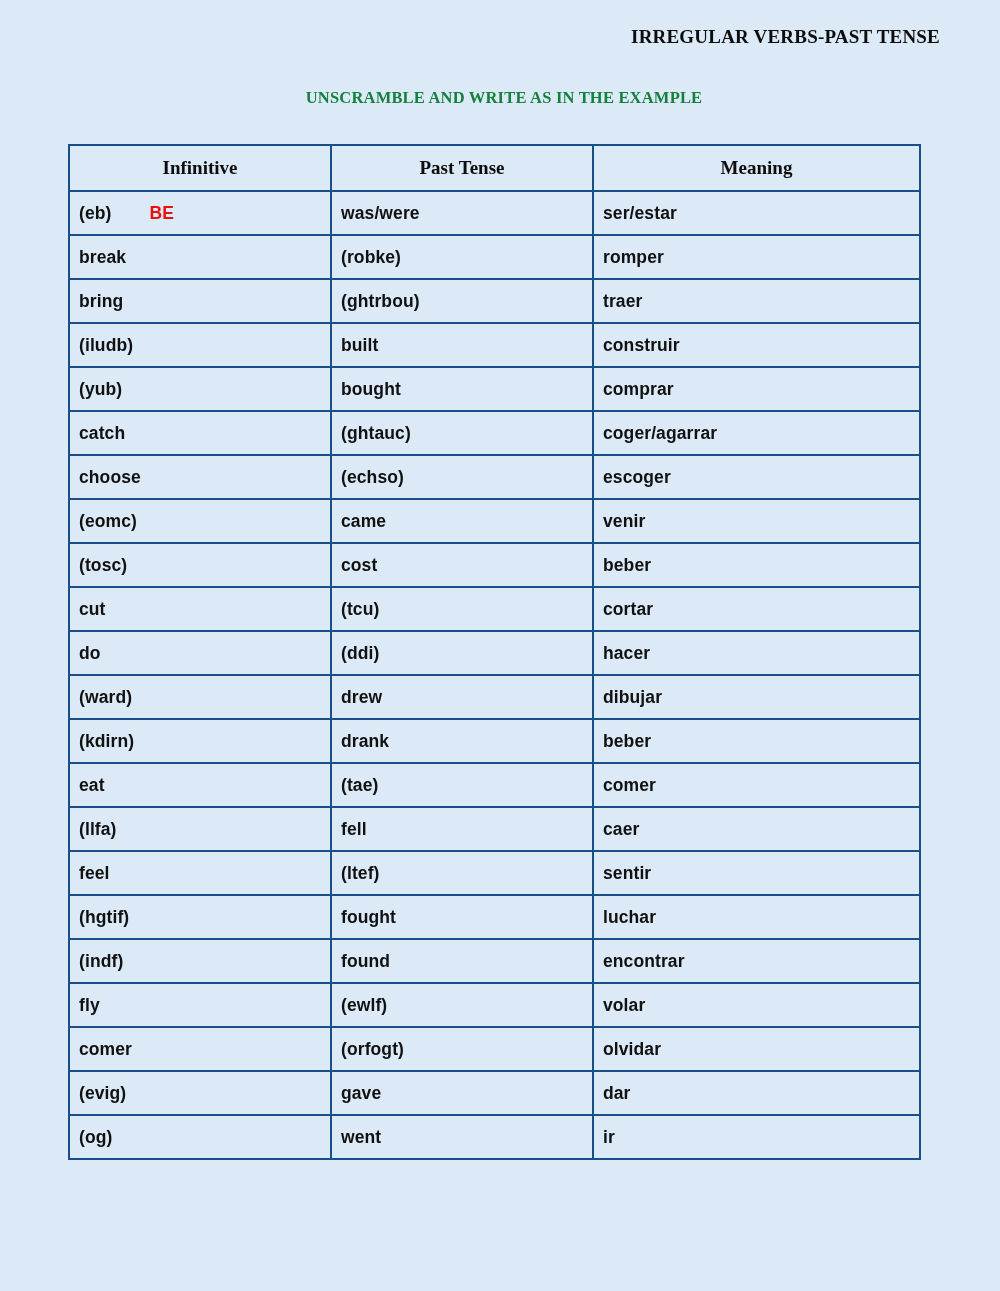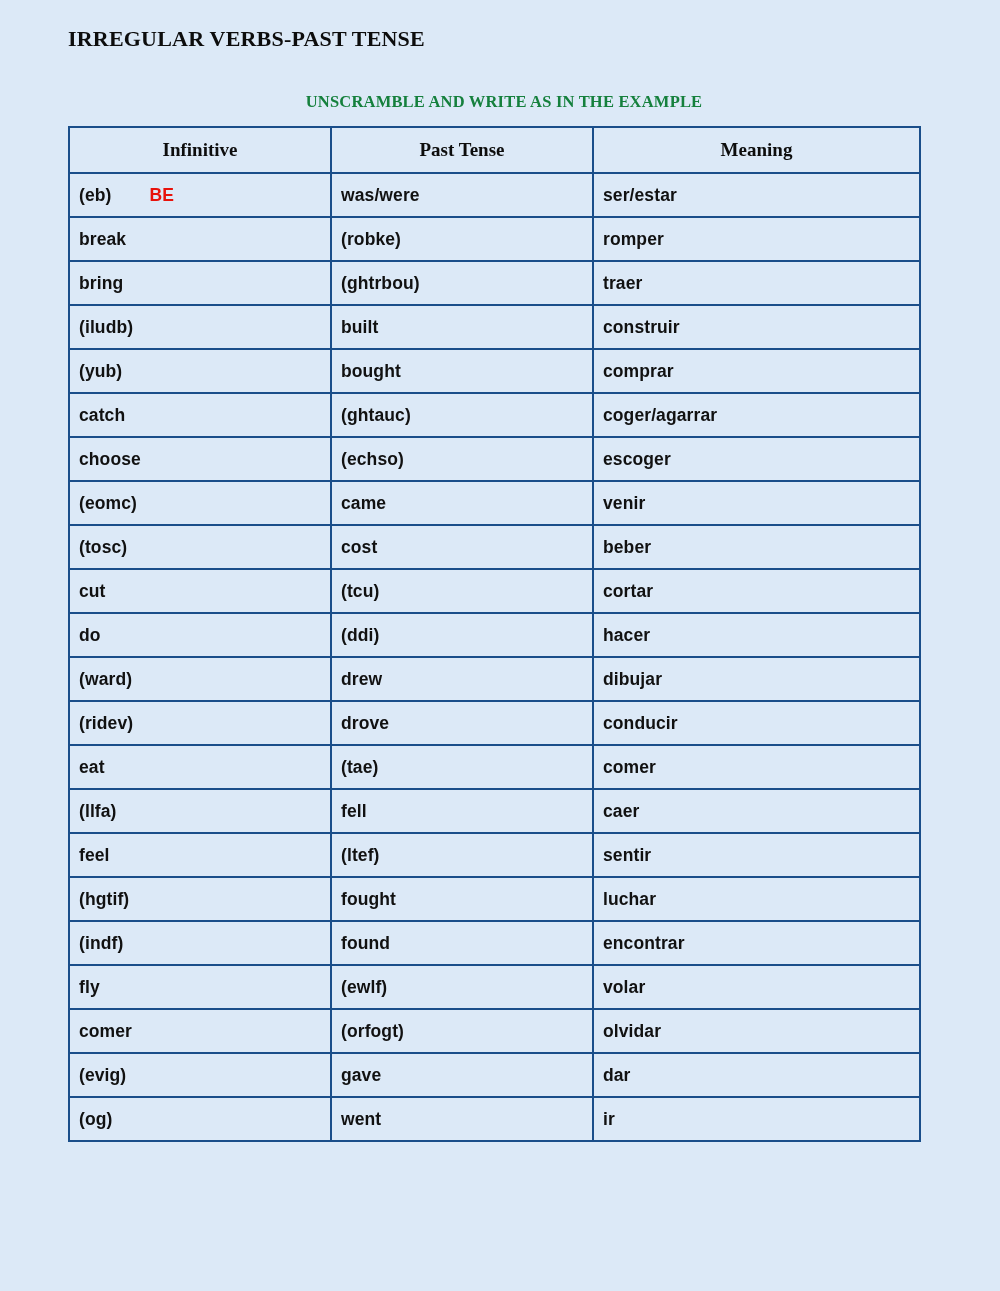--- a/index.html
+++ b/index.html
@@ -14,40 +14,40 @@
     color: #1a1a1a;
     overflow: hidden;
   }
   .sheet {
     width: 1000px;
     height: 1291px;
     box-sizing: border-box;
     padding: 22px 60px 0 68px;
   }
   .title {
-    text-align: left;
+    text-align: right;
     font-family: "Liberation Serif", serif;
     font-weight: bold;
-    font-size: 22px;
+    font-size: 19px;
     letter-spacing: 0.2px;
     margin: 0 0 0 0;
     padding-top: 4px;
     color: #0d0d0d;
   }
   .subtitle {
     text-align: center;
     font-family: "Liberation Serif", serif;
     font-weight: bold;
     font-size: 16.5px;
     letter-spacing: 0.2px;
     margin: 40px 0 0 0;
     color: #15803d;
   }
   table.verbs {
-    margin-top: 14px;
+    margin-top: 36px;
     border-collapse: collapse;
     width: 851px;
     table-layout: fixed;
   }
   table.verbs th,
   table.verbs td {
     border: 2px solid #1a4e8a;
     padding: 0;
   }
   table.verbs th {
@@ -156,23 +156,23 @@
           <td>do</td>
           <td>(ddi)</td>
           <td>hacer</td>
         </tr>
         <tr>
           <td>(ward)</td>
           <td>drew</td>
           <td>dibujar</td>
         </tr>
         <tr>
-          <td>(ridev)</td>
-          <td>drove</td>
-          <td>conducir</td>
+          <td>(kdirn)</td>
+          <td>drank</td>
+          <td>beber</td>
         </tr>
         <tr>
           <td>eat</td>
           <td>(tae)</td>
           <td>comer</td>
         </tr>
         <tr>
           <td>(llfa)</td>
           <td>fell</td>
           <td>caer</td>

